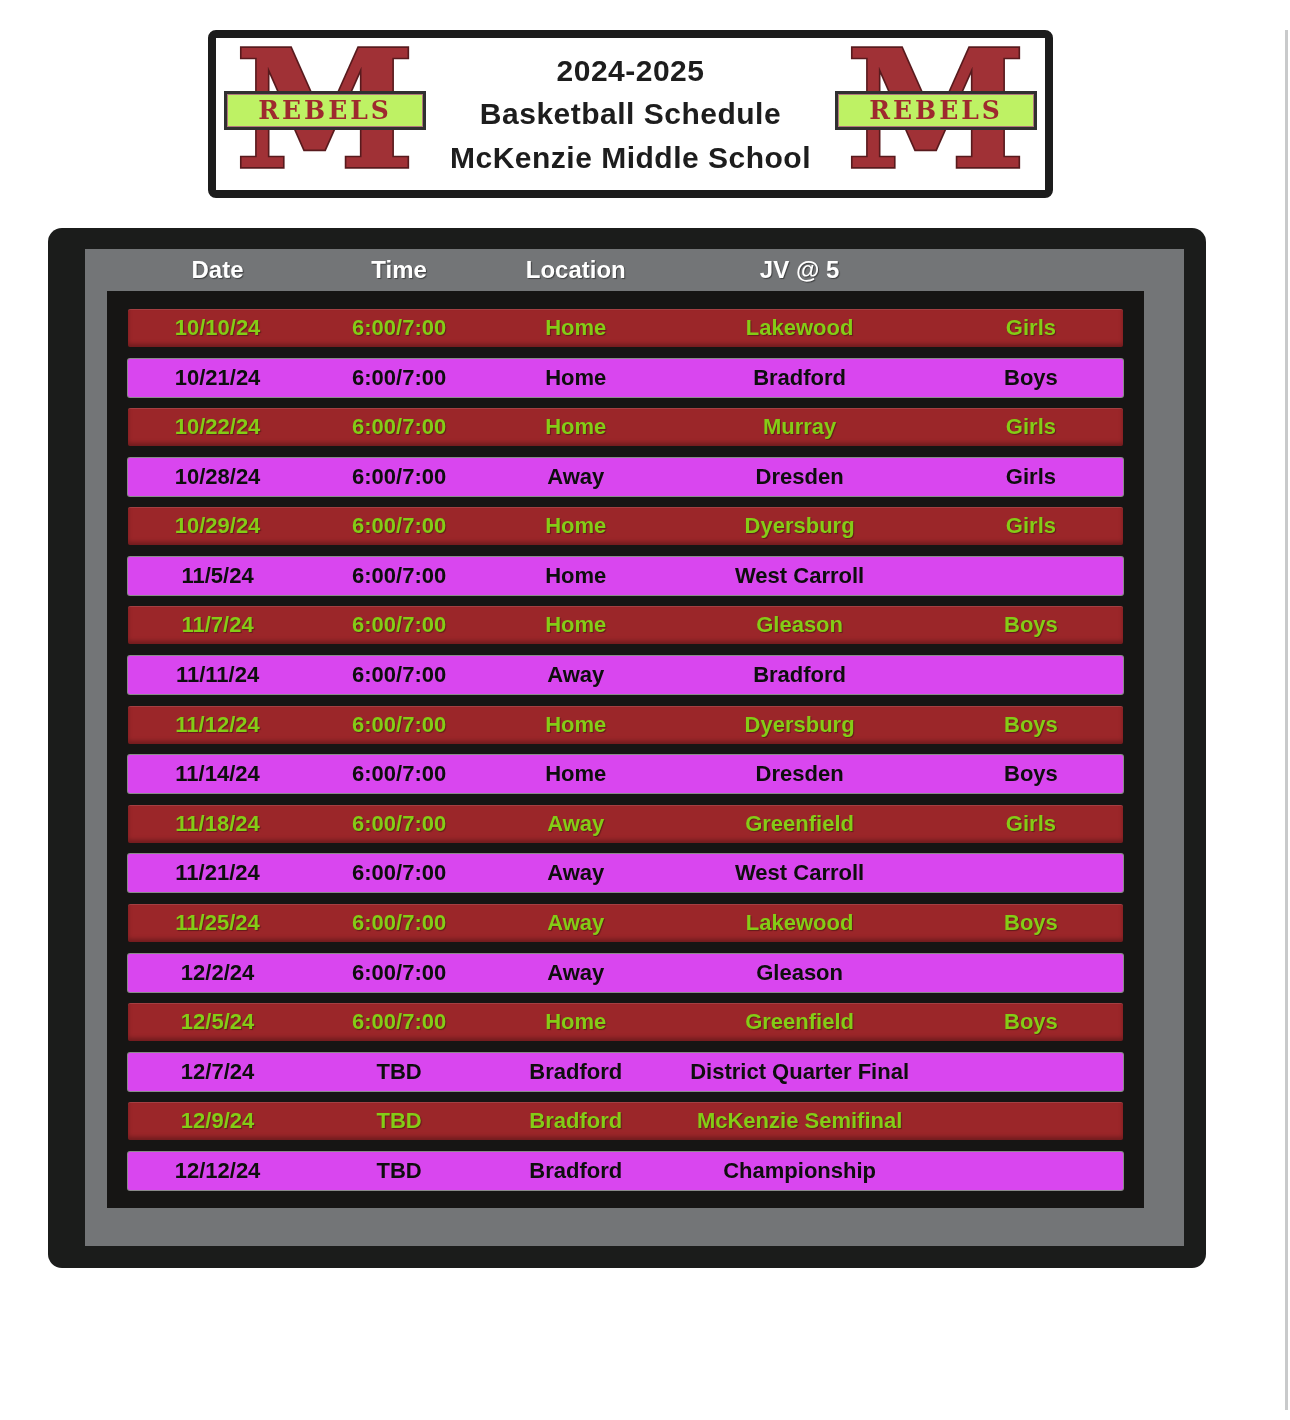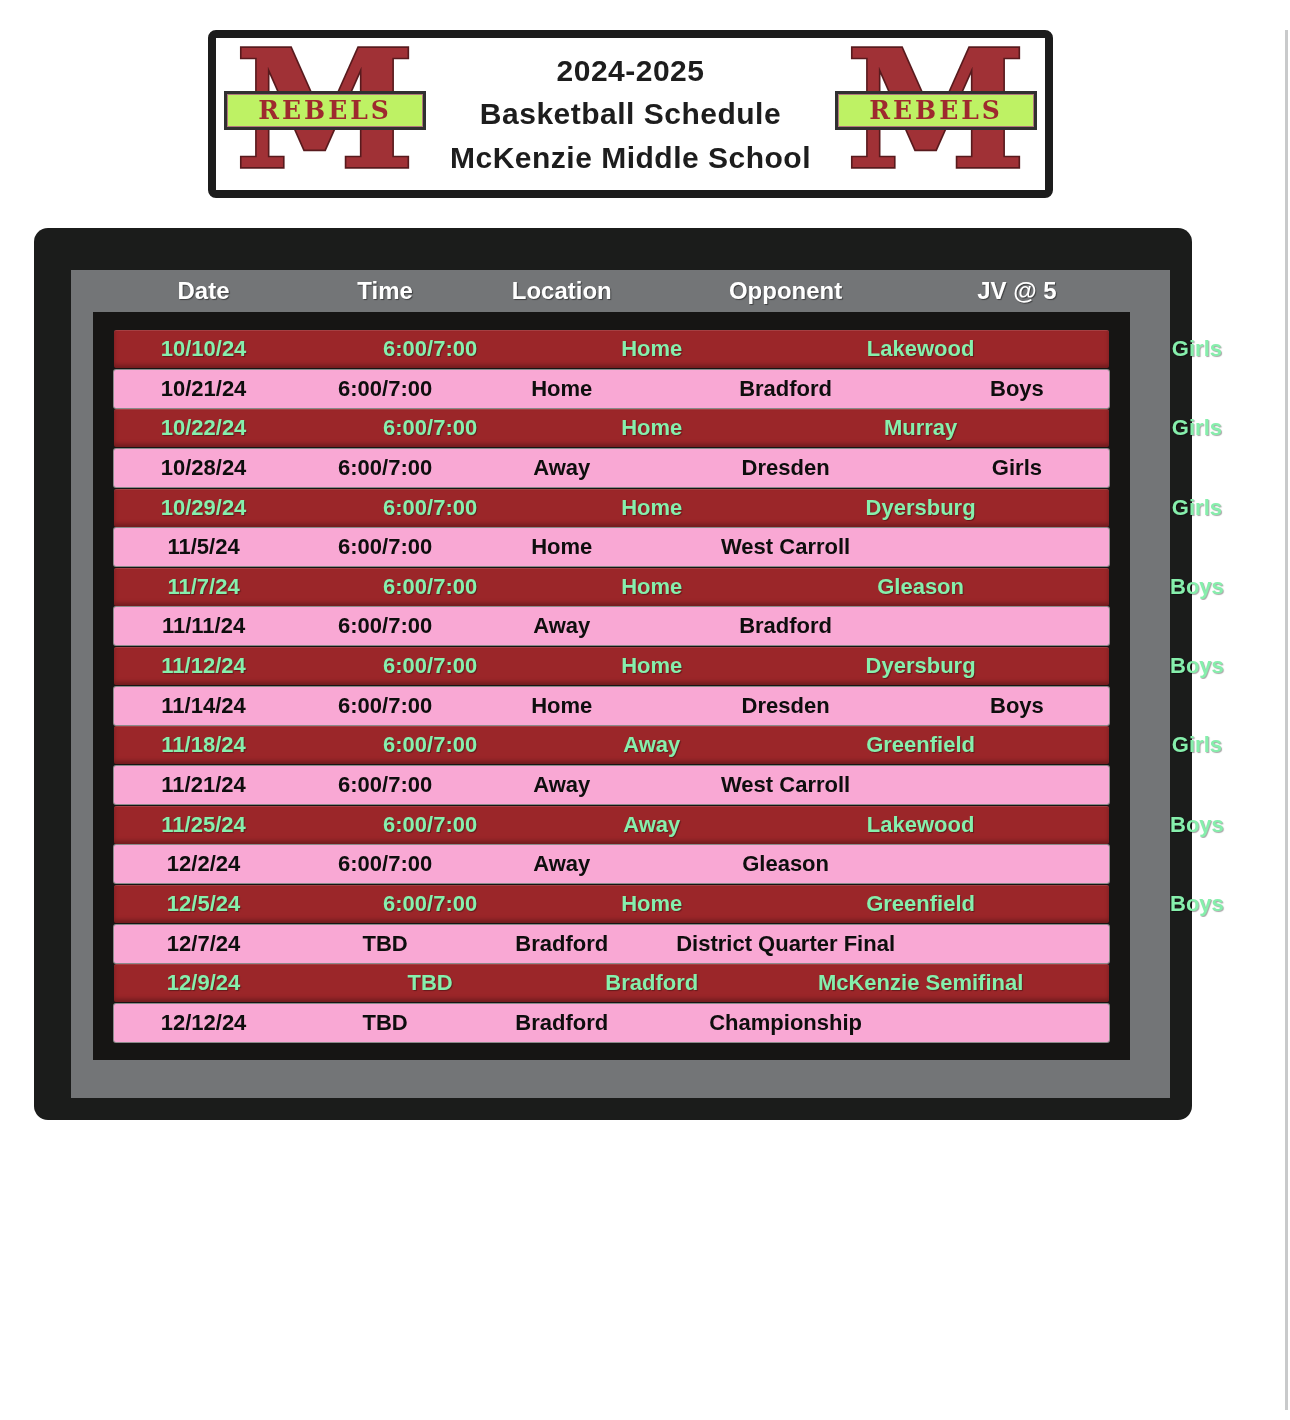--- a/index.html
+++ b/index.html
@@ -78,28 +78,28 @@
     font-size: 25px;
     letter-spacing: 3px;
     color: #9e2a2e;
     transform: scaleY(1.05);
     white-space: nowrap;
   }
 
   
   .board {
     position: absolute;
-    left: 34px;
+    left: 48px;
     top: 228px;
     width: 1158px;
-    height: 892px;
+    height: 1040px;
     box-sizing: border-box;
     background: #1b1c1b;
     border-radius: 14px;
-    padding: 42px 22px 22px 37px;
+    padding: 21px 22px 22px 37px;
   }
   .board-frame {
     width: 100%;
     height: 100%;
     box-sizing: border-box;
     background: #737577;
     display: flex;
     flex-direction: column;
     padding-bottom: 38px;
   }
@@ -127,26 +127,25 @@
     display: flex;
     flex-direction: column;
     justify-content: space-between;
   }
   .row {
     height: 38px;
     border-radius: 2px;
   }
   .row.red {
     background: #9b2629;
-    color: #86efac;
+    color: #84cc16;
     box-shadow: inset 0 -3px 4px rgba(0,0,0,0.28), inset 0 1px 0 rgba(255,255,255,0.12);
-    gap: 45px;
   }
   .row.white {
-    background: #f9a8d4;
+    background: #d946ef;
     color: #0e0e0e;
     box-shadow: 0 0 0 1px #8a8a8a;
   }
   .row .cell {
     text-align: center;
     font-weight: bold;
     font-size: 22px;
     white-space: nowrap;
     overflow: hidden;
   }
@@ -195,21 +194,20 @@
 
   </div>
 
   <div class="board">
     <div class="board-frame">
 
       <div class="board-header grid5">
         <span class="th">Date</span>
         <span class="th">Time</span>
         <span class="th">Location</span>
-        <span class="th">Opponent</span>
         <span class="th">JV @ 5</span>
       </div>
 
       <div class="board-inner">
           <div class="row grid5 red">
     <span class="cell">10/10/24</span>
     <span class="cell">6:00/7:00</span>
     <span class="cell">Home</span>
     <span class="cell">Lakewood</span>
     <span class="cell">Girls</span>

